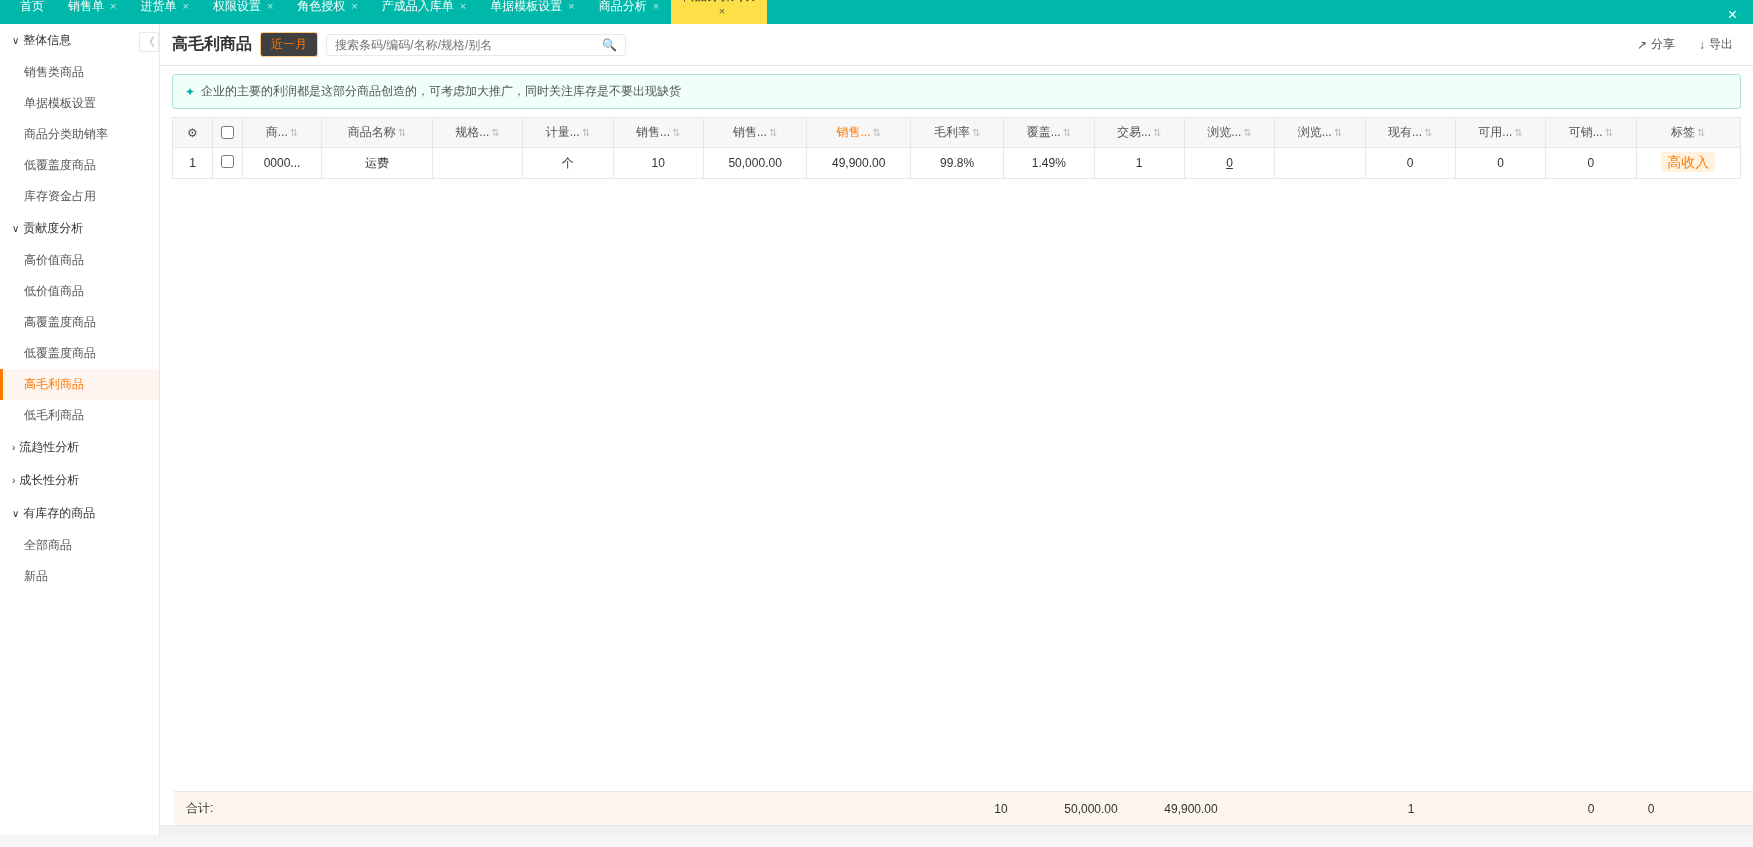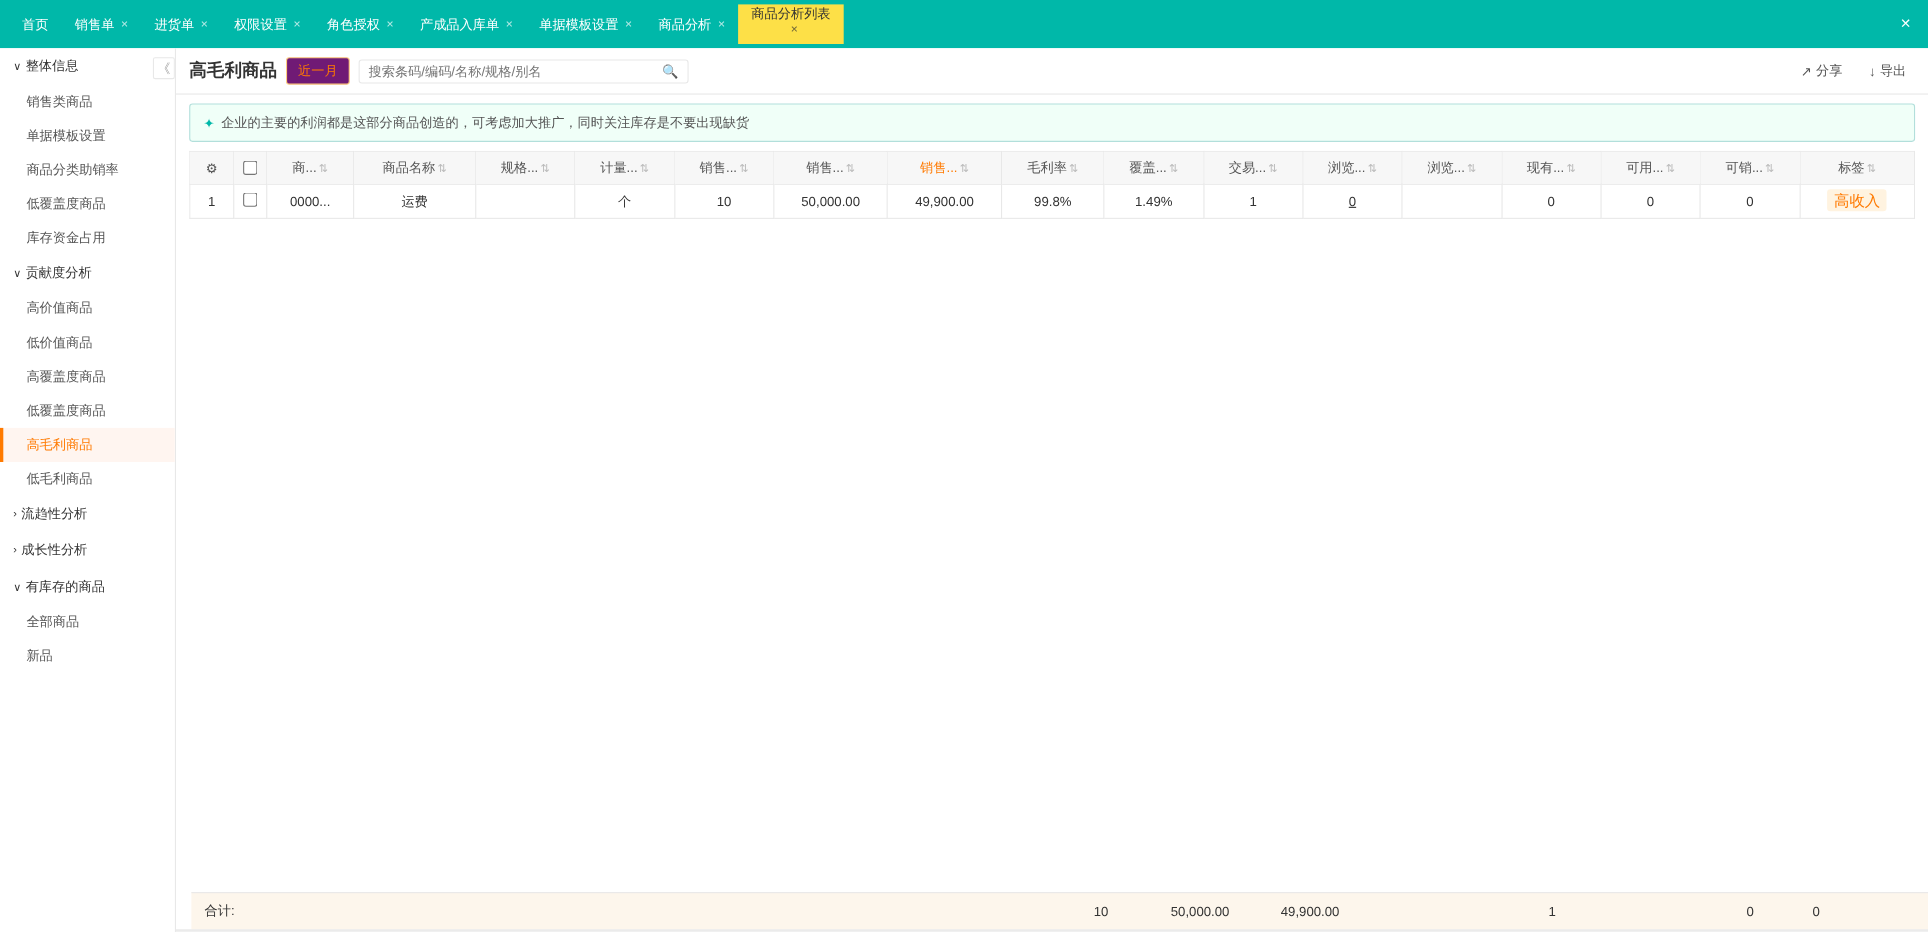--- a/index.html
+++ b/index.html
@@ -2,22 +2,22 @@
 <html><head>
   <meta charset="utf-8">
   <style>
     * { box-sizing: border-box; margin: 0; padding: 0; font-family: 'Microsoft YaHei', Arial, sans-serif; font-size: 12px; }
     body { background: #f5f5f5; overflow: hidden; }
 
     
     .top-nav {
       background: #00b8a9;
       display: flex;
-      align-items: center;
-      height: 44px;
+      align-items: flex-end;
+      height: 24px;
       padding: 0 8px;
       color: white;
     }
     .top-nav .nav-item {
       padding: 0 12px;
       height: 36px;
       display: flex;
       align-items: center;
       cursor: pointer;
       white-space: nowrap;
@@ -111,21 +111,21 @@
       padding: 8px 12px;
       border-bottom: 1px solid #e8e8e8;
       gap: 8px;
     }
     .content-title {
       font-size: 16px;
       font-weight: bold;
       color: #333;
     }
     .filter-btn {
-      background: #701a75;
+      background: #404040;
       border: 1px solid #ffcc80;
       color: #ff7a00;
       padding: 3px 10px;
       border-radius: 3px;
       cursor: pointer;
       font-size: 12px;
     }
     .search-box {
       display: flex;
       align-items: center;

